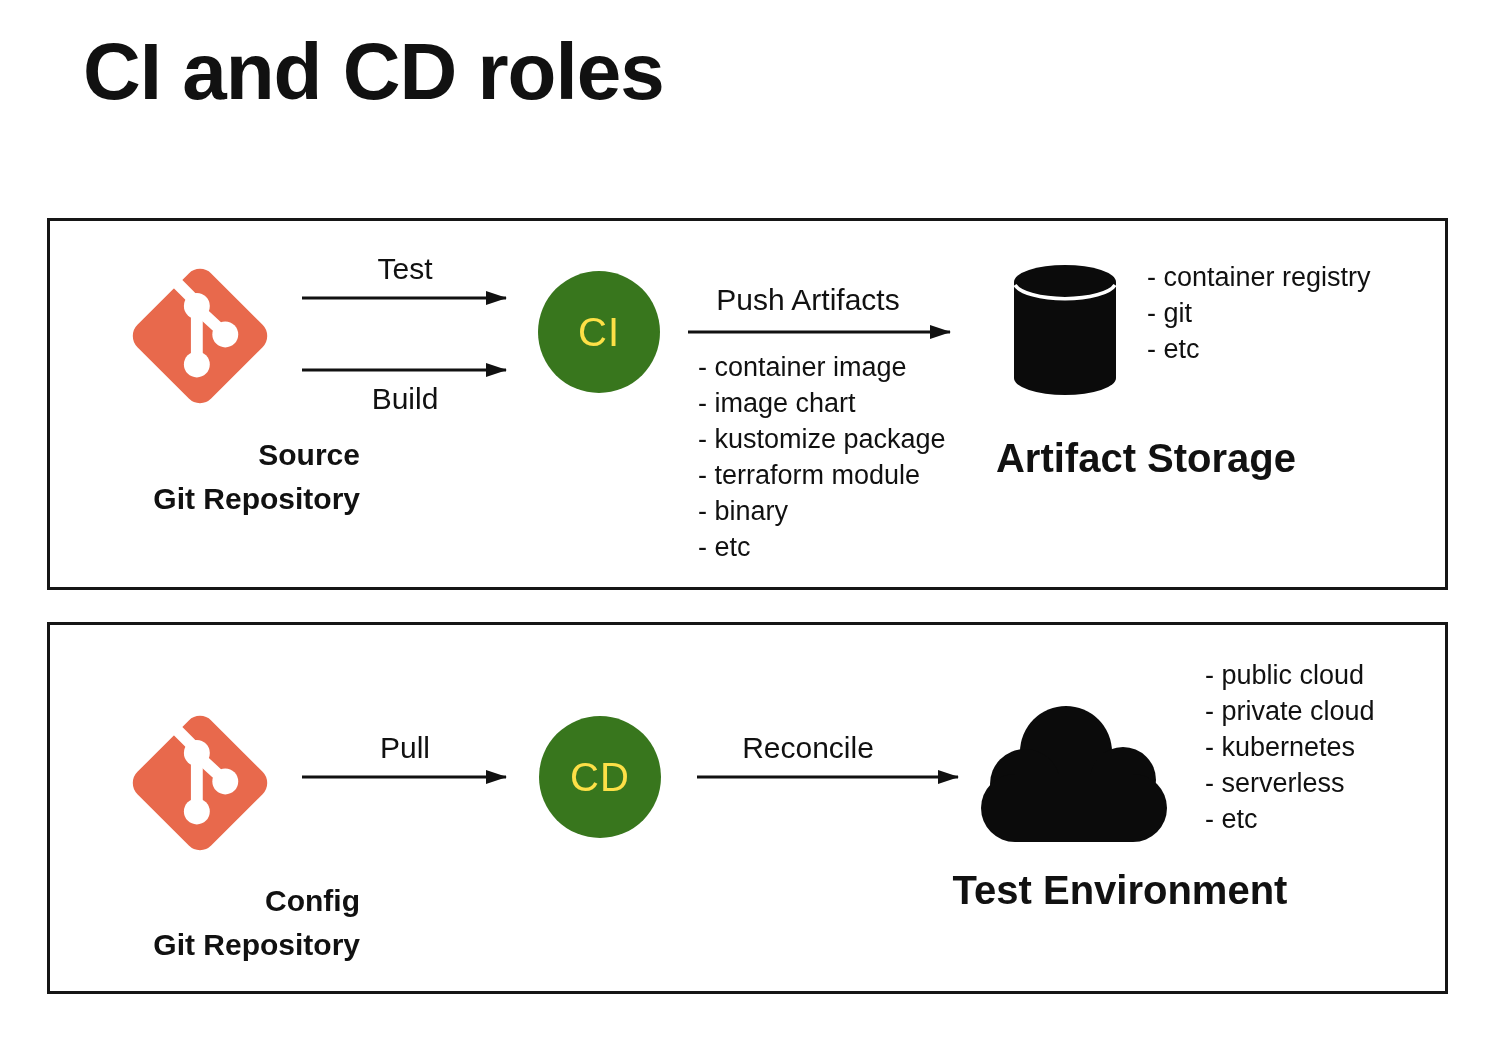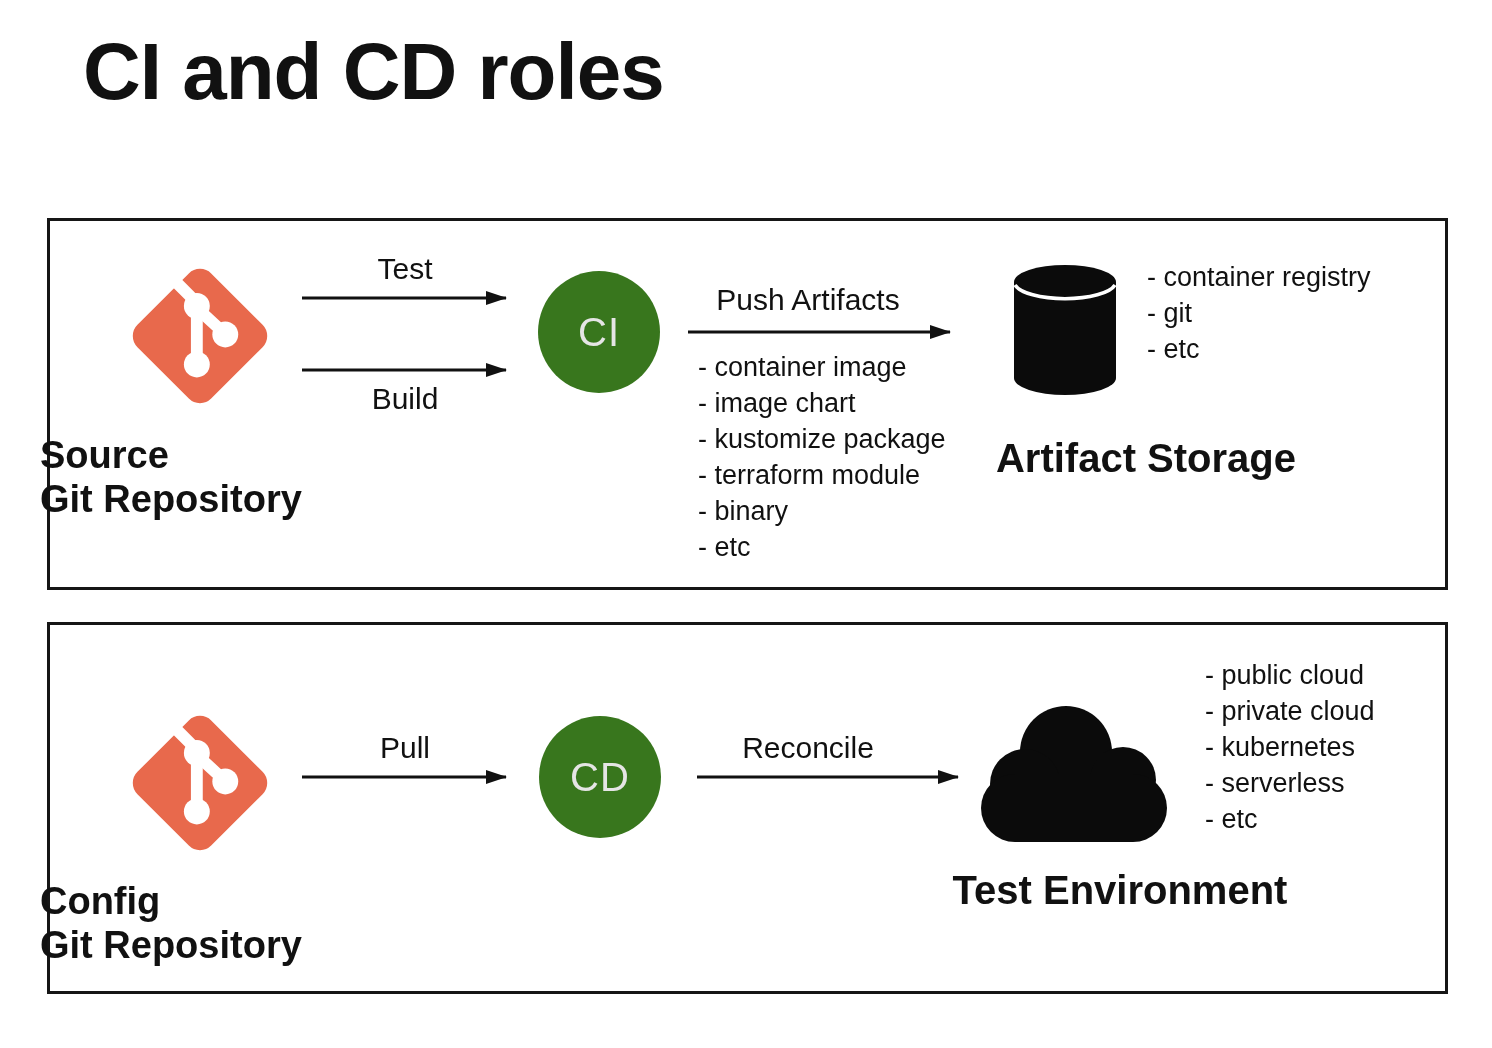--- a/index.html
+++ b/index.html
@@ -34,23 +34,23 @@
   .panel-cd { top: 622px; }
 
   .abs { position: absolute; }
 
   .git-icon { width: 158px; height: 158px; }
   .git-icon-1 { left: 121px; top: 257px; }
   .git-icon-2 { left: 121px; top: 704px; }
 
   .repo-label {
     width: 320px;
-    text-align: left;
+    text-align: right;
     font-weight: 700;
-    font-size: 38px;
+    font-size: 30px;
     line-height: 44px;
     white-space: nowrap;
   }
   .repo-label-source { left: 40px; top: 433px; }
   .repo-label-config { left: 40px; top: 879px; }
 
   .arrow-label {
     font-size: 30px;
     text-align: center;
     white-space: nowrap;
@@ -59,21 +59,21 @@
   .lbl-build     { left: 305px; top: 382px; width: 200px; }
   .lbl-push      { left: 658px; top: 283px; width: 300px; }
   .lbl-pull      { left: 305px; top: 731px; width: 200px; }
   .lbl-reconcile { left: 658px; top: 731px; width: 300px; }
 
   .node-circle {
     width: 122px;
     height: 122px;
     border-radius: 50%;
     background: #38761D;
-    color: #e5e5e5;
+    color: #fde047;
     display: flex;
     align-items: center;
     justify-content: center;
     font-size: 40px;
     font-weight: 400;
     letter-spacing: 1px;
   }
   .node-ci { left: 538px; top: 271px; }
   .node-cd { left: 539px; top: 716px; }
 

